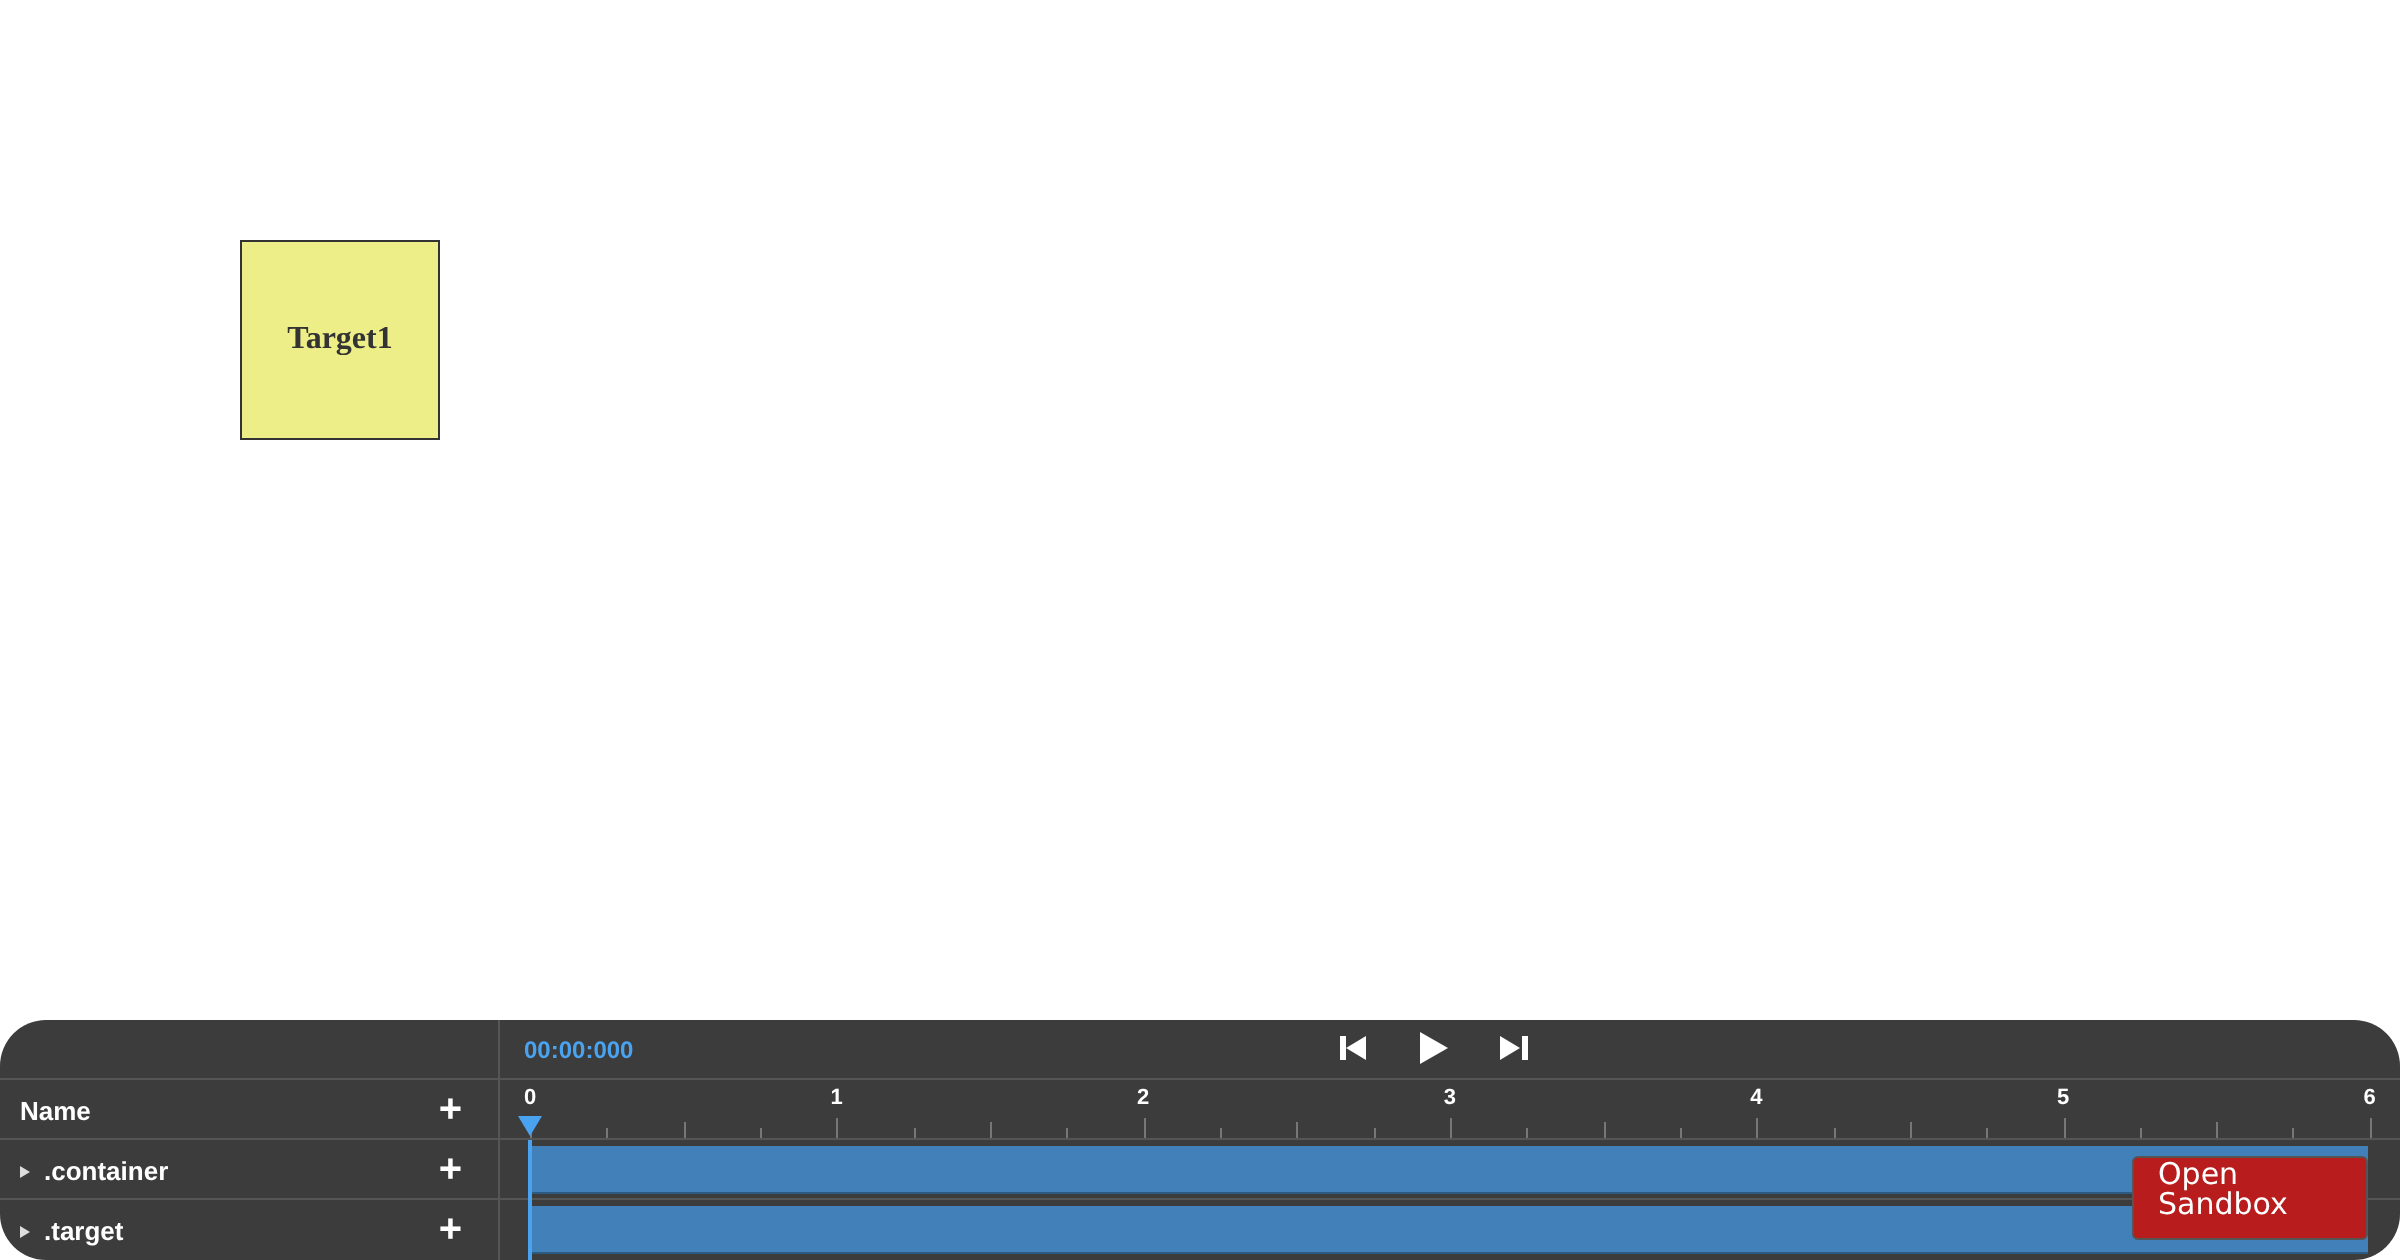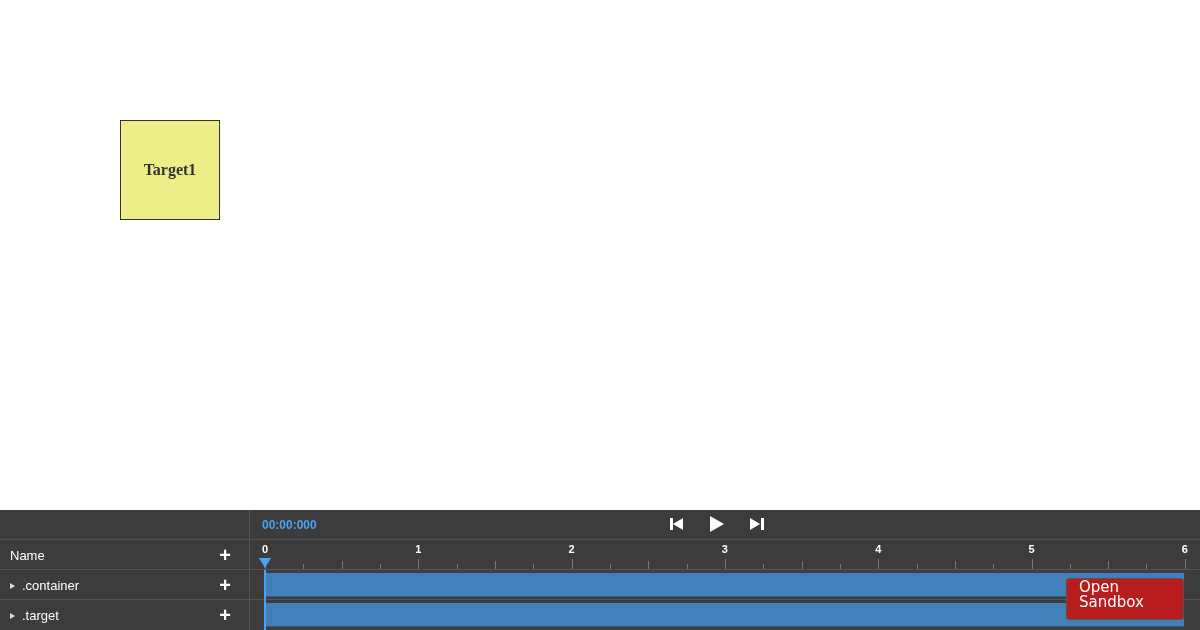--- a/index.html
+++ b/index.html
@@ -1,26 +1,26 @@
 <!DOCTYPE html>
 <html><head>
 <meta charset="utf-8">
 <style>
   * { box-sizing: border-box; margin: 0; padding: 0; }
   html, body { width: 1200px; height: 630px; overflow: hidden; background: #fff; font-family: "Liberation Sans", sans-serif; }
   #stage { position: absolute; left: 0; top: 0; width: 1200px; height: 510px; background: #fff; }
   .target { position: absolute; width: 100px; height: 100px; background: #eeee88; border: 1px solid #333;
     display: flex; align-items: center; justify-content: center; font-family: "Liberation Serif", serif;
     font-weight: bold; font-size: 16px; color: #333; }
-  #timeline { position: absolute; left: 0; top: 510px; width: 1200px; height: 120px; background: #3c3c3c; color: #fff; font-size: 13px; }
+  #timeline { position: absolute; left: 0; top: 510px; width: 1200px; height: 120px; background: #3c3c3c; color: #fff; font-size: 13px; border-radius: 23px; }
   .row { position: absolute; left: 0; width: 1200px; height: 30px; border-bottom: 1px solid #555; }
   .left { position: absolute; left: 0; top: 0; width: 250px; height: 100%; border-right: 1px solid #555; }
   .right { position: absolute; left: 250px; top: 0; width: 950px; height: 100%; }
   .plus { position: absolute; right: 18px; top: 5px; font-size: 20px; font-weight: bold; line-height: 20px; color: #fff; cursor: pointer; }
-  .label { position: absolute; left: 10px; top: 8px; font-weight: normal; font-size: 13px; color: #fff; }
+  .label { position: absolute; left: 10px; top: 8px; font-weight: bold; font-size: 13px; color: #fff; }
   .tri { display: inline-block; width: 0; height: 0; border-left: 5px solid #ddd; border-top: 3.5px solid transparent; border-bottom: 3.5px solid transparent; margin-right: 7px; vertical-align: middle; position: relative; top: -1px; }
   .time { position: absolute; left: 12px; top: 8px; color: #4af; font-weight: bold; font-size: 12px; color: #4aa3f0; }
   .ctrls { position: absolute; left: 420px; top: 6px; display: flex; gap: 26px; align-items: center; }
   .ctrl { cursor: pointer; display: flex; align-items: center; }
   .tick-label { position: absolute; top: 3px; font-size: 11px; font-weight: bold; color: #fff; transform: translateX(-50%); }
   .tick { position: absolute; bottom: 0; width: 1px; background: #777; }
   .bar { position: absolute; left: 15px; width: 919px; height: 24px; top: 3px; background: #4180b8; border-bottom: 1px solid #2d5a80; }
   .cursor-line { position: absolute; left: 264px; width: 2px; background: #4aa3f0; top: 570px; height: 60px; }
   .cursor-head { position: absolute; left: 259px; top: 558px; width: 0; height: 0; border-left: 6px solid transparent; border-right: 6px solid transparent; border-top: 10px solid #4aa3f0; }
   .tooltip { position: absolute; left: 1066px; top: 578px; width: 118px; height: 42px; background: #b91c1c; border: 1px solid #555; border-radius: 3px; color: #fff; font-family: "DejaVu Sans", sans-serif; font-size: 15px; line-height: 15px; padding: 1px 12px; cursor: pointer; }

